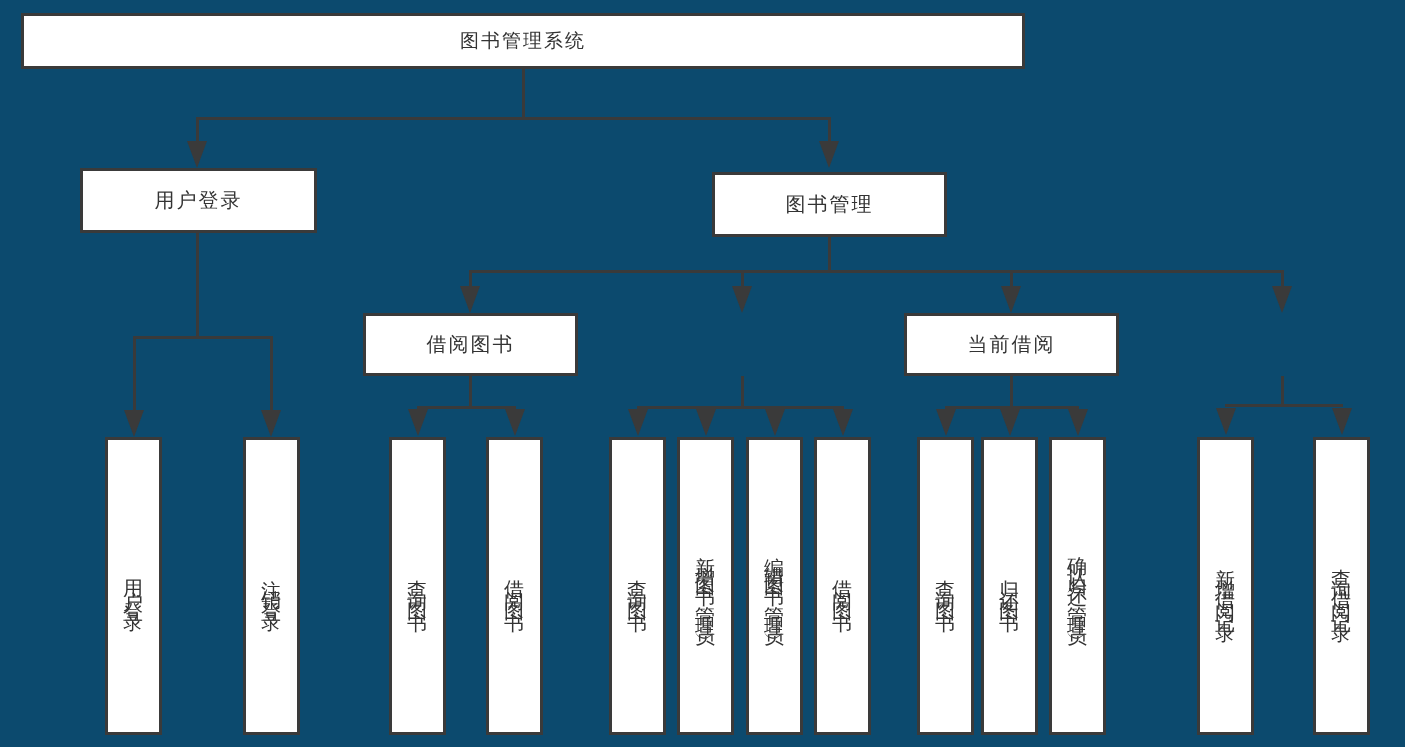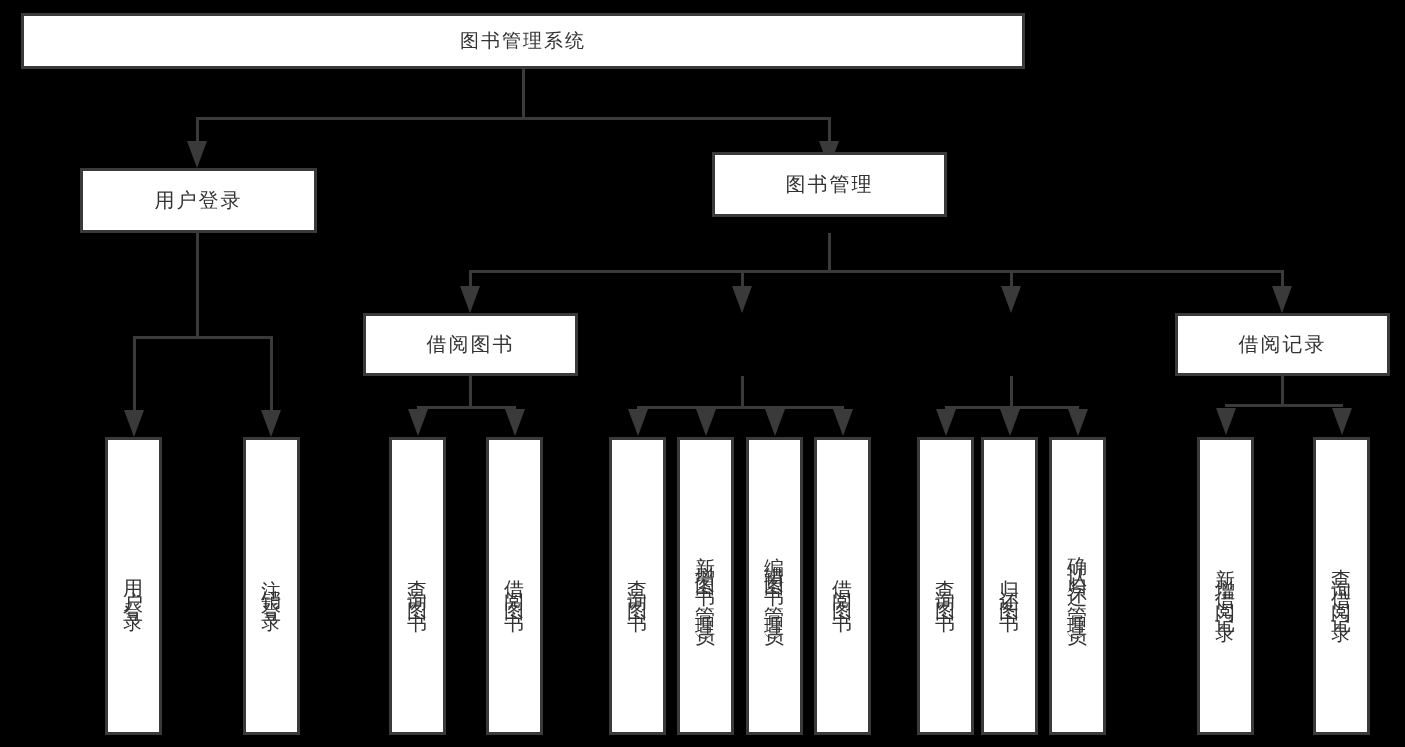--- a/index.html
+++ b/index.html
@@ -1,19 +1,19 @@
 <!DOCTYPE html>
 <html><head>
 <meta charset="utf-8">
 <style>
   html,body{margin:0;padding:0;background:#ffffff;}
   .canvas{
     position:relative;
     width:1405px;height:747px;
-    background:#000000;
+    background:#0c4a6e;
     font-family:"Liberation Sans", sans-serif;
     overflow:hidden;
   }
   .box{
     position:absolute;
     box-sizing:border-box;
     border:3px solid #3a3a3a;
     background:#ffffff;
     display:flex;
     align-items:center;
@@ -104,29 +104,29 @@
   <div class="arrow" style="left:1216px;top:408px"></div>
   <div class="arrow" style="left:1332px;top:408px"></div>
 
   <div class="box" style="left:21px;top:13px;width:1004px;height:56px">
     <span class="hlabel" style="font-size:19px">图书管理系统</span>
   </div>
 
   <div class="box" style="left:80px;top:168px;width:237px;height:65px">
     <span class="hlabel">用户登录</span>
   </div>
-  <div class="box" style="left:712px;top:152px;width:235px;height:65px">
+  <div class="box" style="left:712px;top:172px;width:235px;height:65px">
     <span class="hlabel">图书管理</span>
   </div>
 
   <div class="box" style="left:363px;top:313px;width:215px;height:63px">
     <span class="hlabel">借阅图书</span>
   </div>
-  <div class="box" style="left:1175px;top:313px;width:215px;height:63px">
-    <span class="hlabel">借阅记录</span>
+  <div class="box" style="left:904px;top:313px;width:215px;height:63px">
+    <span class="hlabel">当前借阅</span>
   </div>
 
   <div class="box" style="left:105px;top:437px;width:57px;height:298px">
     <span class="vlabel">用户登录</span>
   </div>
   <div class="box" style="left:243px;top:437px;width:57px;height:298px">
     <span class="vlabel">注销登录</span>
   </div>
 
   <div class="box" style="left:389px;top:437px;width:57px;height:298px">

